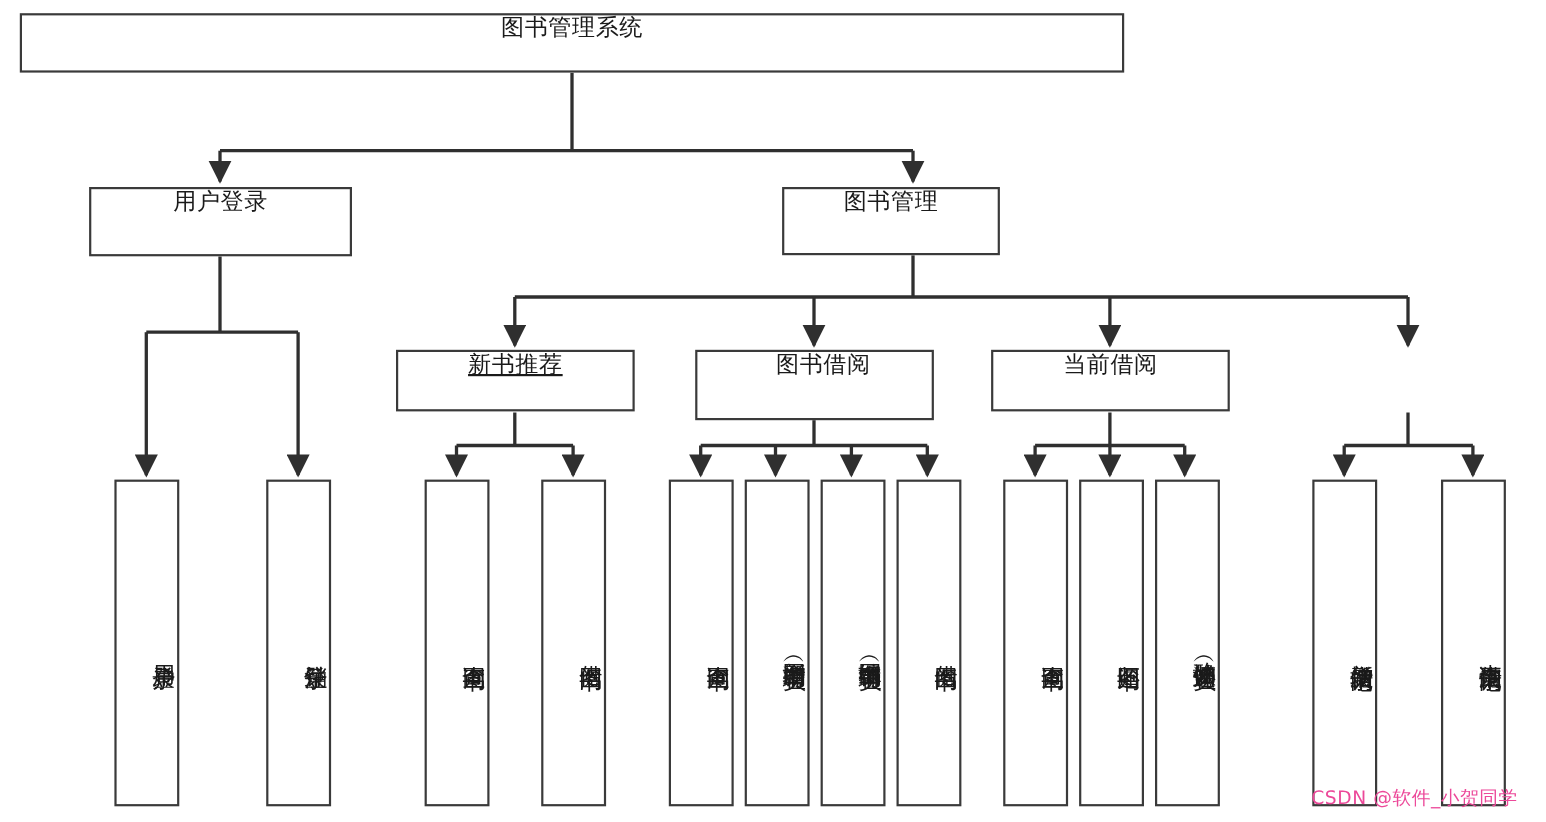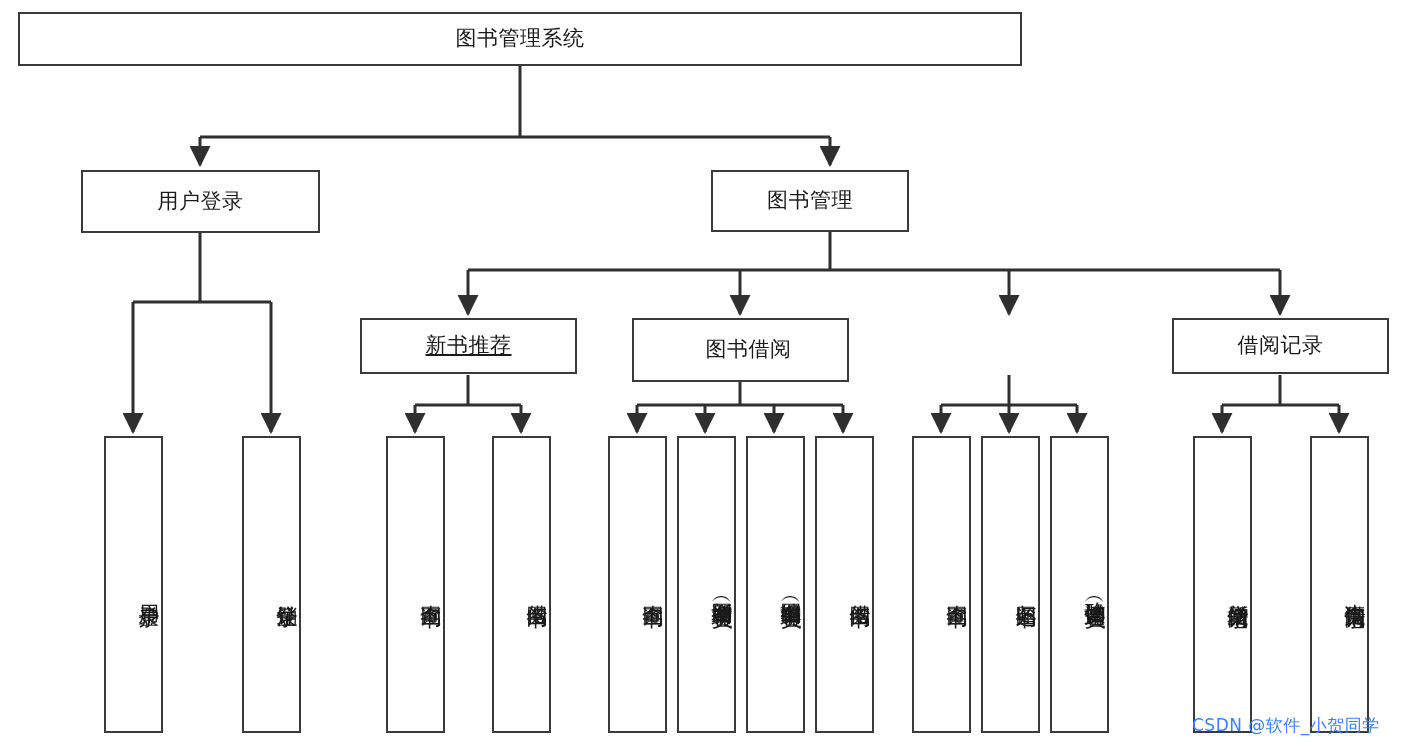--- a/index.html
+++ b/index.html
@@ -25,21 +25,20 @@
     width: 1405px;
     height: 747px;
     pointer-events: none;
   }
   .node {
     position: absolute;
     box-sizing: border-box;
     background: #ffffff;
     border: 2px solid #3a3a3a;
     display: flex;
-    align-items: center;
     justify-content: center;
     color: #1a1a1a;
   }
   .node-h {
     font-size: 21px;
     letter-spacing: 0.5px;
     line-height: 1.1;
     white-space: nowrap;
   }
   .node-v {
@@ -54,21 +53,21 @@
     text-align: center;
   }
   .node-v .vtext {
     writing-mode: vertical-rl;
     text-orientation: upright;
     display: block;
   }
   .watermark {
     position: absolute;
     font-size: 17px;
-    color: #3b82f6;
+    color: #ec4899;
     white-space: nowrap;
     letter-spacing: 0.5px;
   }
 </style>
 </head>
 <body>
 
 <div id="canvas">
 
   <svg class="wires" viewBox="0 0 1405 747" xmlns="http://www.w3.org/2000/svg">
@@ -137,24 +136,24 @@
   </div>
 
   <div class="node node-h" style="left:360px; top:318px; width:217px; height:56px;text-decoration:underline;">
     <span>新书推荐</span>
   </div>
 
   <div class="node node-h" style="left:632px; top:318px; width:217px; height:64px;padding-left:16px;">
     <span>图书借阅</span>
   </div>
 
+  <div class="node node-h" style="left:901px; top:318px; width:217px; height:56px;">
+    <span>当前借阅</span>
+  </div>
 
-  <div class="node node-h" style="left:1172px; top:318px; width:217px; height:56px;">
-    <span>借阅记录</span>
-  </div>
 
   <div class="node node-v" style="left:104px; top:436px; width:59px; height:297px;">
     <span class="vtext">用户登录</span>
   </div>
   <div class="node node-v" style="left:242px; top:436px; width:59px; height:297px;">
     <span class="vtext">注销登录</span>
   </div>
 
   <div class="node node-v" style="left:386px; top:436px; width:59px; height:297px;">
     <span class="vtext">查询图书</span>

